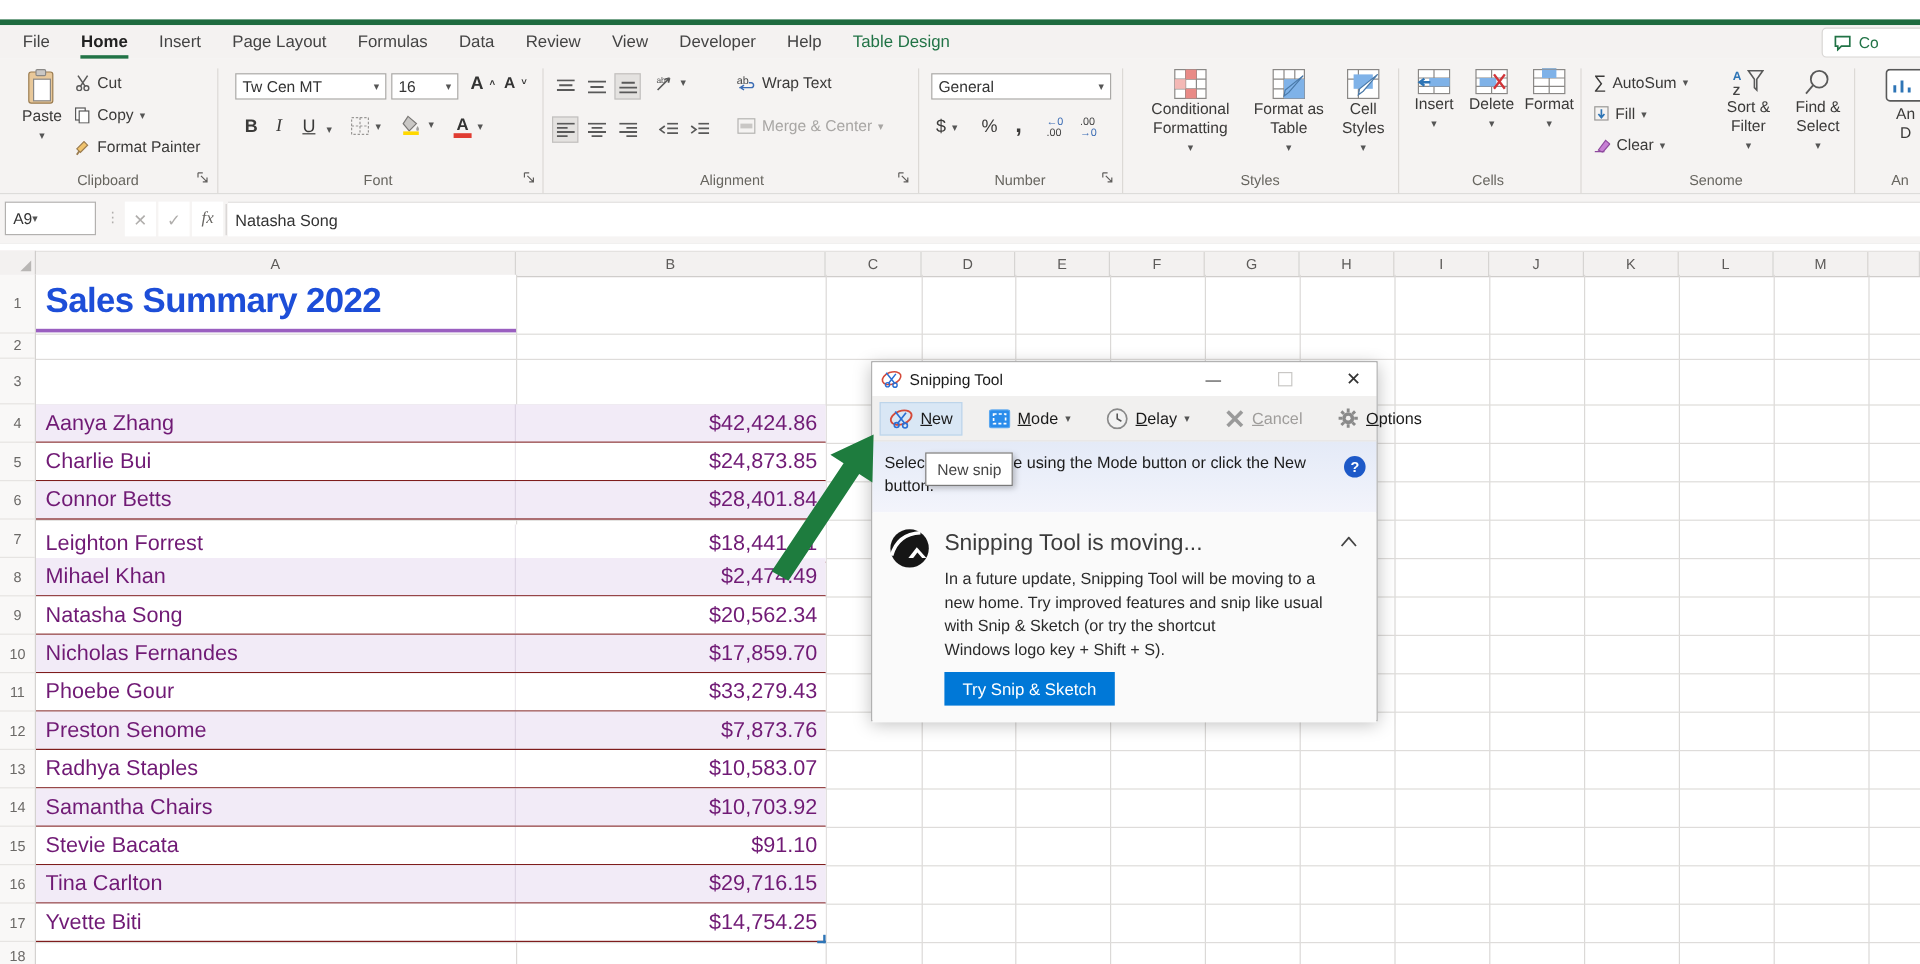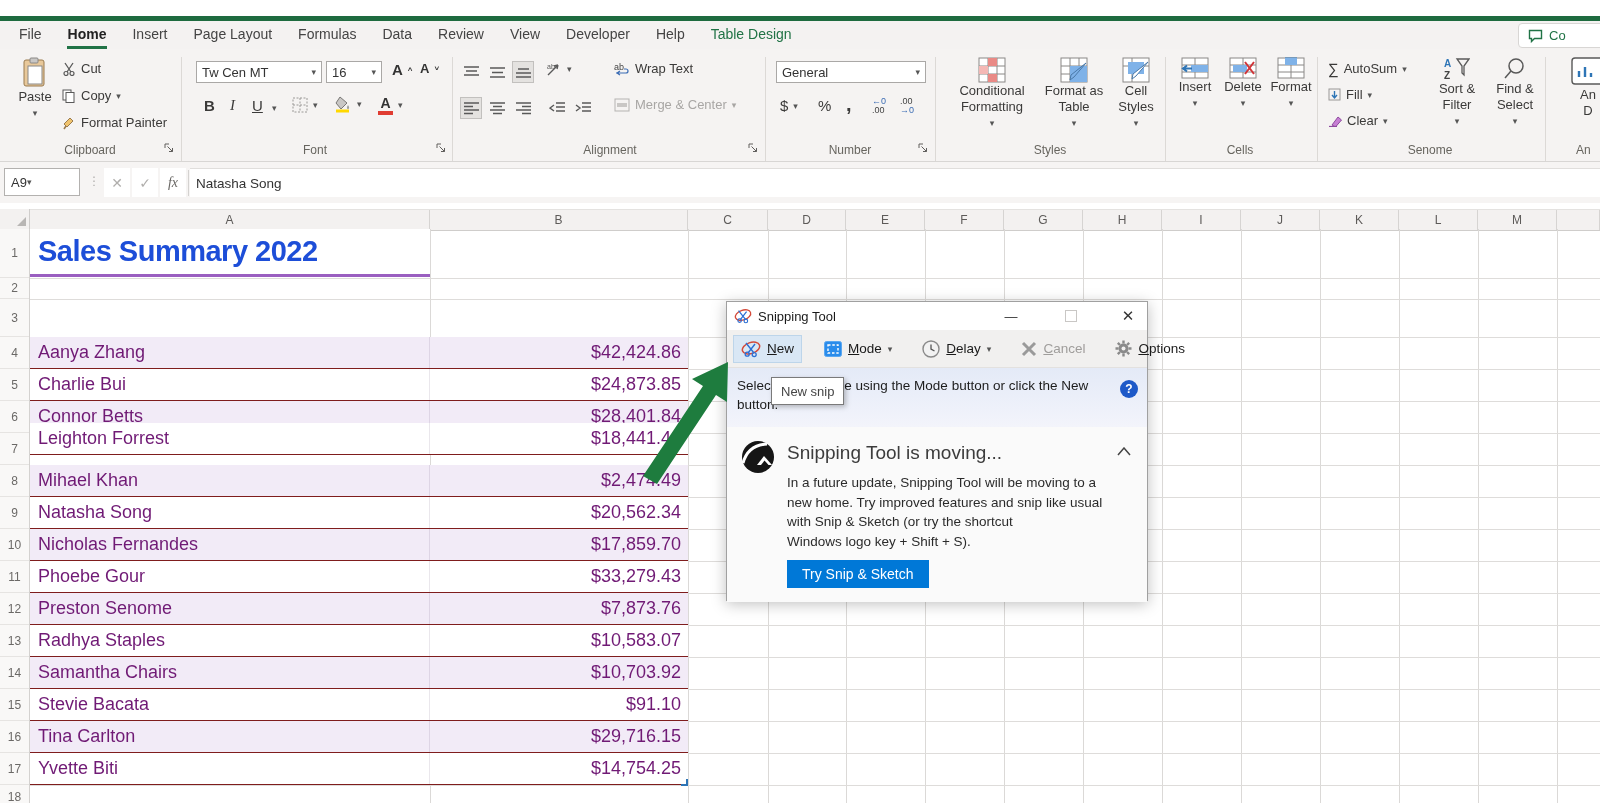--- a/index.html
+++ b/index.html
@@ -498,21 +498,21 @@
           <div class="vl">$42,424.86</div>
         </div>
         <div class="trow abs" style="top: 166px; background: rgb(255, 255, 255);">
           <div class="nm">Charlie Bui</div>
           <div class="vl">$24,873.85</div>
         </div>
         <div class="trow abs" style="top: 198px; background: rgb(242, 235, 247);">
           <div class="nm">Connor Betts</div>
           <div class="vl">$28,401.84</div>
         </div>
-        <div class="trow abs" style="top: 220px; background: rgb(255, 255, 255); text-align: center;">
+        <div class="trow abs" style="top: 234px; background: rgb(255, 255, 255); text-align: center;">
           <div class="nm">Leighton Forrest</div>
           <div class="vl">$18,441.41</div>
         </div>
         <div class="trow abs" style="top: 262px; background: rgb(242, 235, 247);">
           <div class="nm">Mihael Khan</div>
           <div class="vl">$2,474.49</div>
         </div>
         <div class="trow abs" style="top: 294px; background: rgb(255, 255, 255);">
           <div class="nm">Natasha Song</div>
           <div class="vl">$20,562.34</div>

